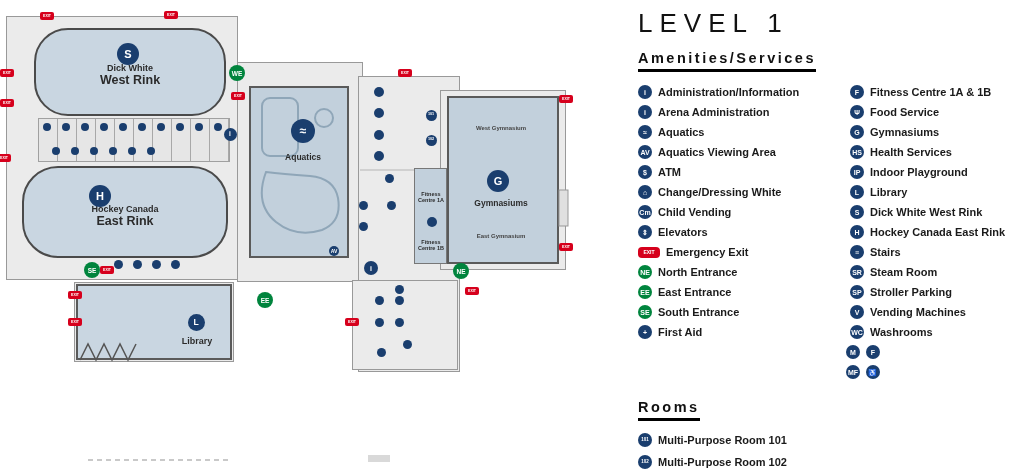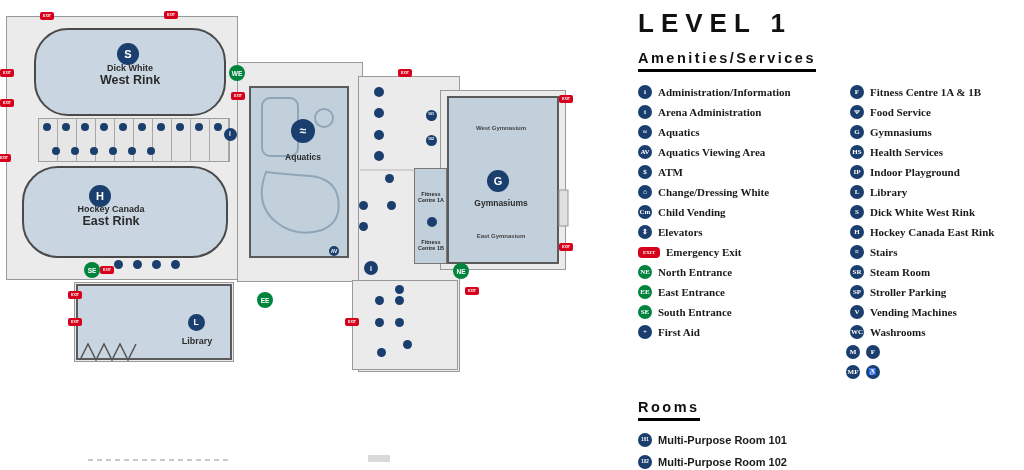--- a/index.html
+++ b/index.html
@@ -33,24 +33,24 @@
 
   .mk{position:absolute;border-radius:50%;background:var(--navy);color:#fff;display:flex;align-items:center;justify-content:center;
       font-weight:700;z-index:8;line-height:1;}
   .entrance{position:absolute;width:16px;height:16px;border-radius:50%;background:var(--green);color:#fff;font-size:6.5px;
       font-weight:700;display:flex;align-items:center;justify-content:center;z-index:9;}
   .exitpill{position:absolute;width:14px;height:8px;border-radius:2px;background:var(--red);color:#fff;font-size:3.5px;
       font-weight:700;display:flex;align-items:center;justify-content:center;z-index:9;}
 
   
   .panel{position:absolute;left:632px;top:0;width:390px;height:470px;padding-top:6px;}
-  .title{font-size:26px;font-weight:700;letter-spacing:7px;color:#111;margin:2px 0 10px 6px;}
+  .title{font-size:26px;font-weight:400;letter-spacing:7px;color:#111;margin:2px 0 10px 6px;}
   .section-heading{display:inline-block;font-size:14.5px;font-weight:700;letter-spacing:2.5px;color:#111;
       border-bottom:3px solid #000;padding-bottom:3px;margin-left:6px;}
-  .legend{display:flex;margin:10px 0 0 6px;font-family:Liberation Serif, serif;}
+  .legend{display:flex;margin:10px 0 0 6px;}
   .legend-col{display:flex;flex-direction:column;}
   .legend-col.c0{width:212px;}
   .legend-col.c1{flex:1;}
   .row{display:flex;align-items:center;gap:6px;height:20px;}
   .row .lbl{font-size:11px;font-weight:700;color:#1a1a1a;white-space:nowrap;}
   .circle{width:14px;height:14px;border-radius:50%;background:var(--navy);color:#fff;display:inline-flex;flex:0 0 auto;
       align-items:center;justify-content:center;font-weight:700;font-size:7px;line-height:1;}
   .circle.green{background:var(--green);}
   .pill{width:22px;height:11px;border-radius:4px;background:var(--red);color:#fff;display:inline-flex;flex:0 0 auto;
       align-items:center;justify-content:center;font-weight:700;font-size:5px;} .row.iconsonly{margin-left:-4px;}
@@ -86,21 +86,21 @@
       <path d="M360 170 H414" stroke="#b5b5b5" stroke-width="1"></path>
       <rect x="559" y="190" width="9" height="36" fill="#e0e0e0" stroke="#999" stroke-width="1"></rect>
       <path d="M88 460 H228" stroke="#c9c9c9" stroke-width="2" stroke-dasharray="5 4"></path>
       <rect x="368" y="455" width="22" height="7" fill="#d9d9d9"></rect>
     </svg>
 
     <div class="area-label al-sm" style="left:130px;top:75px">
       <div>Dick White</div>
       <div class="al-lg">West Rink</div>
     </div>
-    <div class="area-label al-sm" style="left:111px;top:216px">
+    <div class="area-label al-sm" style="left:125px;top:216px">
       <div>Hockey Canada</div>
       <div class="al-lg">East Rink</div>
     </div>
     <div class="area-label" style="left:303px;top:157px;font-size:8.5px">Aquatics</div>
     <div class="area-label al-tiny" style="left:501px;top:128px">West Gymnasium</div>
     <div class="area-label" style="left:501px;top:203px;font-size:8.5px">Gymnasiums</div>
     <div class="area-label al-tiny" style="left:501px;top:236px">East Gymnasium</div>
     <div class="area-label al-wrap" style="left:431px;top:197px">Fitness Centre 1A</div>
     <div class="area-label al-wrap" style="left:431px;top:245px">Fitness Centre 1B</div>
     <div class="area-label" style="left:197px;top:341px;font-size:9px">Library</div>

